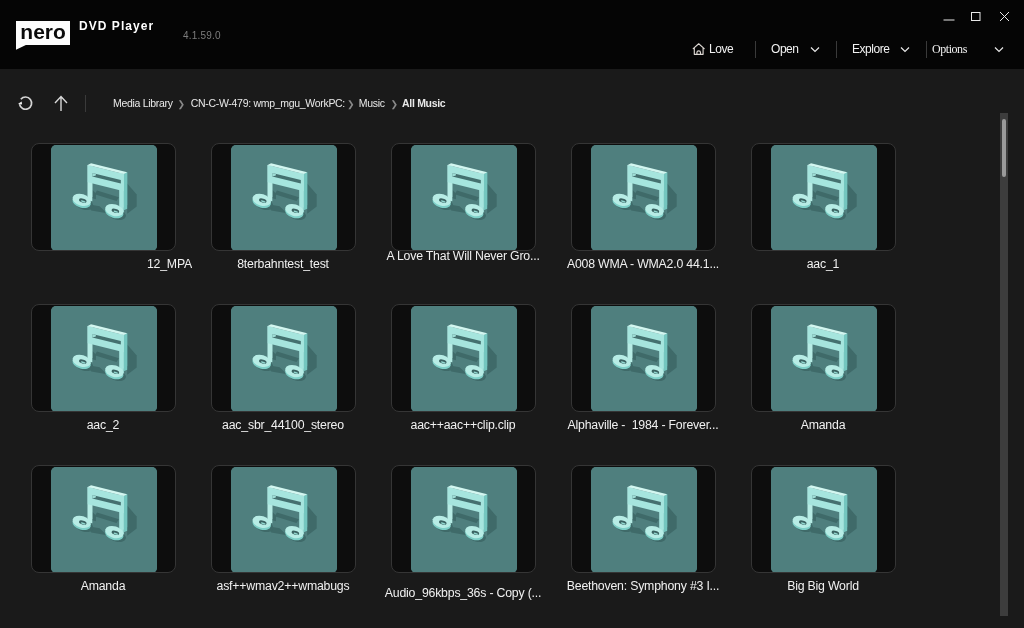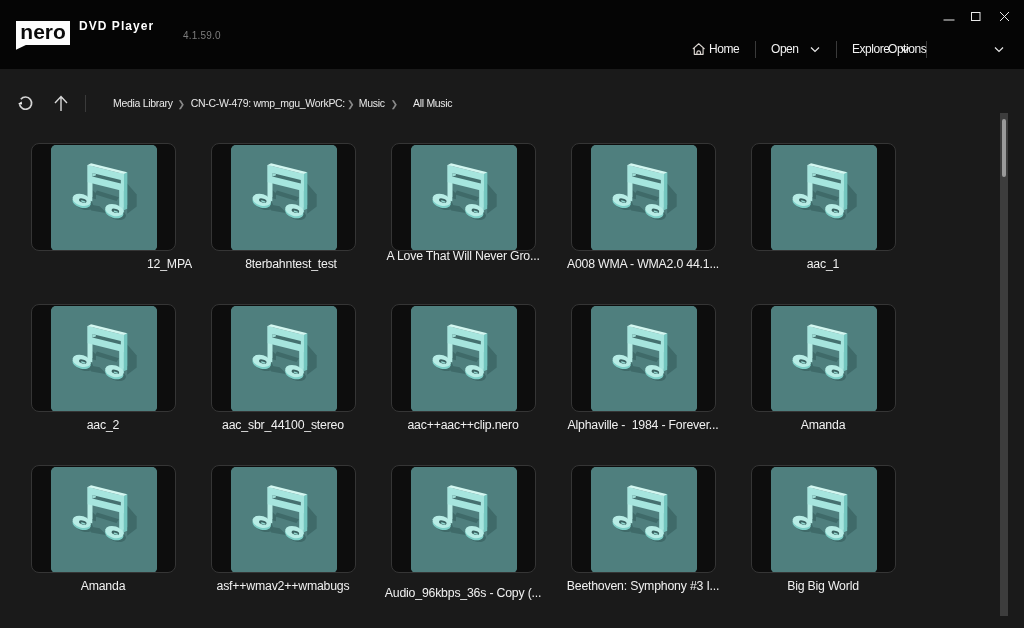--- a/index.html
+++ b/index.html
@@ -36,52 +36,52 @@
 
   <svg class="winbtn" style="left:941px; top:12px;" width="72" height="12" viewBox="0 0 72 12">
     <line x1="2.5" y1="8" x2="13.5" y2="8" stroke="#e8e8e8" stroke-width="1"></line>
     <rect x="30.5" y="0.5" width="8.5" height="8" fill="none" stroke="#e8e8e8" stroke-width="1"></rect>
     <path d="M59 0 L68 9 M68 0 L59 9" stroke="#e8e8e8" stroke-width="1" fill="none"></path>
   </svg>
 
   <svg class="chev" style="left:692px; top:43px;" width="14" height="13" viewBox="0 0 14 13">
     <path d="M1.2 5.6 L6.7 0.8 L12.2 5.6 M2.3 4.6 V11.3 H11.1 V4.6 M4.9 11.3 V9.6 A1.8 1.8 0 0 1 8.5 9.6 V11.3" fill="none" stroke="#ddd8d3" stroke-width="1.15" stroke-linejoin="round" stroke-linecap="round"></path>
   </svg>
-  <div class="nav" style="left:709px;">Home</div>
+  <div class="nav" style="left:709px;">Love</div>
   <div class="navsep" style="left:755px;"></div>
   <div class="nav" style="left:771px;">Open</div>
   <svg class="chev" style="left:810px;" width="10" height="8" viewBox="0 0 10 8">
       <path d="M1 1.5 L5 5.5 L9 1.5" fill="none" stroke="#e8e8e8" stroke-width="1.2"></path>
     </svg>
   <div class="navsep" style="left:836px;"></div>
   <div class="nav" style="left:852px;">Explore</div>
   <svg class="chev" style="left:900px;" width="10" height="8" viewBox="0 0 10 8">
       <path d="M1 1.5 L5 5.5 L9 1.5" fill="none" stroke="#e8e8e8" stroke-width="1.2"></path>
     </svg>
   <div class="navsep" style="left:926px;"></div>
-  <div class="nav" style="left:888px;">Options</div>
+  <div class="nav" style="left:932px;font-family:Liberation Serif, serif;">Options</div>
   <svg class="chev" style="left:994px;" width="10" height="8" viewBox="0 0 10 8">
       <path d="M1 1.5 L5 5.5 L9 1.5" fill="none" stroke="#e8e8e8" stroke-width="1.2"></path>
     </svg>
 
   <svg style="position:absolute; left:14px; top:92px;" width="24" height="24" viewBox="0 0 24 24">
     <path d="M6.83 7.18 A6.1 6.1 0 1 1 5.49 12.16" fill="none" stroke="#d4d4d4" stroke-width="1.7"></path>
     <path d="M4.0 11.8 L7.7 9.4 L8.1 12.6 Z" fill="#efefef"></path>
   </svg>
   <svg style="position:absolute; left:54px; top:95px;" width="14" height="17" viewBox="0 0 14 17">
     <path d="M7 16 V2 M1 8 L7 1.5 L13 8" fill="none" stroke="#d8d8d8" stroke-width="1.4"></path>
   </svg>
   <div style="position:absolute; left:85px; top:95px; width:1px; height:17px; background:#3a3a3a;"></div>
   <div class="bc" style="left:113px;">Media Library</div>
   <div class="bcsep" style="left:177.5px;">❯</div>
   <div class="bc" style="left:190.7px;">CN-C-W-479: wmp_mgu_WorkPC:</div>
   <div class="bcsep" style="left:347px;">❯</div>
   <div class="bc" style="left:358.8px;">Music</div>
   <div class="bcsep" style="left:390.4px;">❯</div>
-  <div class="bc" style="left:413px;">All Music</div>
+  <div class="bc" style="left:402px;font-weight:bold;">All Music</div>
 
   <svg width="0" height="0" style="position:absolute">
     <defs>
       <g id="note">
 
         <polygon points="55.4,28 64.5,38.5 64.5,50 55.4,57" fill="#3f6a69"></polygon>
         <polygon points="22,34 25.5,37.8 25.5,43 22,42" fill="#3f6a69"></polygon>
         <polygon points="26.5,34.6 47.5,41.2 45.2,44.8 24.2,38.2" fill="#3f6a69"></polygon>
         <polygon points="16.5,47.5 29,49.8 36,56.3 21,53.8" fill="#3f6a69"></polygon>
         <ellipse cx="14.4" cy="47.8" rx="8.8" ry="5.2" fill="#3f6a69" transform="rotate(16 14.4 47.8)"></ellipse>
@@ -123,21 +123,21 @@
       <svg class="thumb" style="position:absolute; left:19px; top:0.5px;" width="106" height="106" viewBox="0 0 106 106">
         <use href="#tileicon"></use>
       </svg>
     </div>
     <div class="lbl" style="left:14px; top:257px;text-align:right;">12_MPA</div>
   <div class="card" style="left:211px; top:143px;">
       <svg class="thumb" style="position:absolute; left:19px; top:0.5px;" width="106" height="106" viewBox="0 0 106 106">
         <use href="#tileicon"></use>
       </svg>
     </div>
-    <div class="lbl" style="left:202px; top:257px;">8terbahntest_test</div>
+    <div class="lbl" style="left:194px; top:257px;">8terbahntest_test</div>
   <div class="card" style="left:391px; top:143px;">
       <svg class="thumb" style="position:absolute; left:19px; top:0.5px;" width="106" height="106" viewBox="0 0 106 106">
         <use href="#tileicon"></use>
       </svg>
     </div>
     <div class="lbl" style="left:374px; top:249px;">A Love That Will Never Gro...</div>
   <div class="card" style="left:571px; top:143px;">
       <svg class="thumb" style="position:absolute; left:19px; top:0.5px;" width="106" height="106" viewBox="0 0 106 106">
         <use href="#tileicon"></use>
       </svg>
@@ -159,21 +159,21 @@
       <svg class="thumb" style="position:absolute; left:19px; top:0.5px;" width="106" height="106" viewBox="0 0 106 106">
         <use href="#tileicon"></use>
       </svg>
     </div>
     <div class="lbl" style="left:194px; top:418px;">aac_sbr_44100_stereo</div>
   <div class="card" style="left:391px; top:304px;">
       <svg class="thumb" style="position:absolute; left:19px; top:0.5px;" width="106" height="106" viewBox="0 0 106 106">
         <use href="#tileicon"></use>
       </svg>
     </div>
-    <div class="lbl" style="left:374px; top:418px;">aac++aac++clip.nero</div>
+    <div class="lbl" style="left:374px; top:418px;">aac++aac++clip.clip</div>
   <div class="card" style="left:571px; top:304px;">
       <svg class="thumb" style="position:absolute; left:19px; top:0.5px;" width="106" height="106" viewBox="0 0 106 106">
         <use href="#tileicon"></use>
       </svg>
     </div>
     <div class="lbl" style="left:554px; top:418px;">Alphaville -&nbsp; 1984 - Forever...</div>
   <div class="card" style="left:751px; top:304px;">
       <svg class="thumb" style="position:absolute; left:19px; top:0.5px;" width="106" height="106" viewBox="0 0 106 106">
         <use href="#tileicon"></use>
       </svg>

